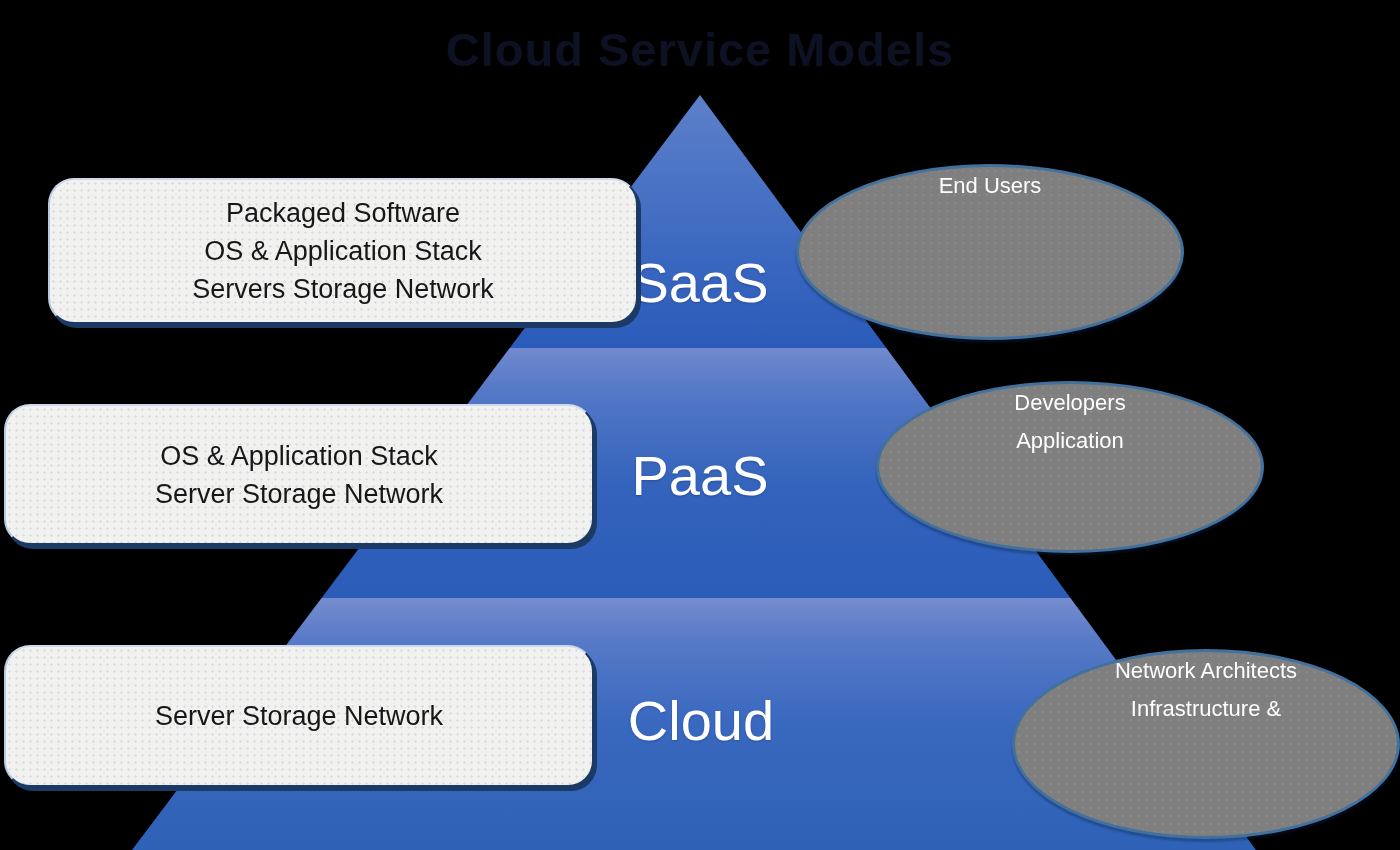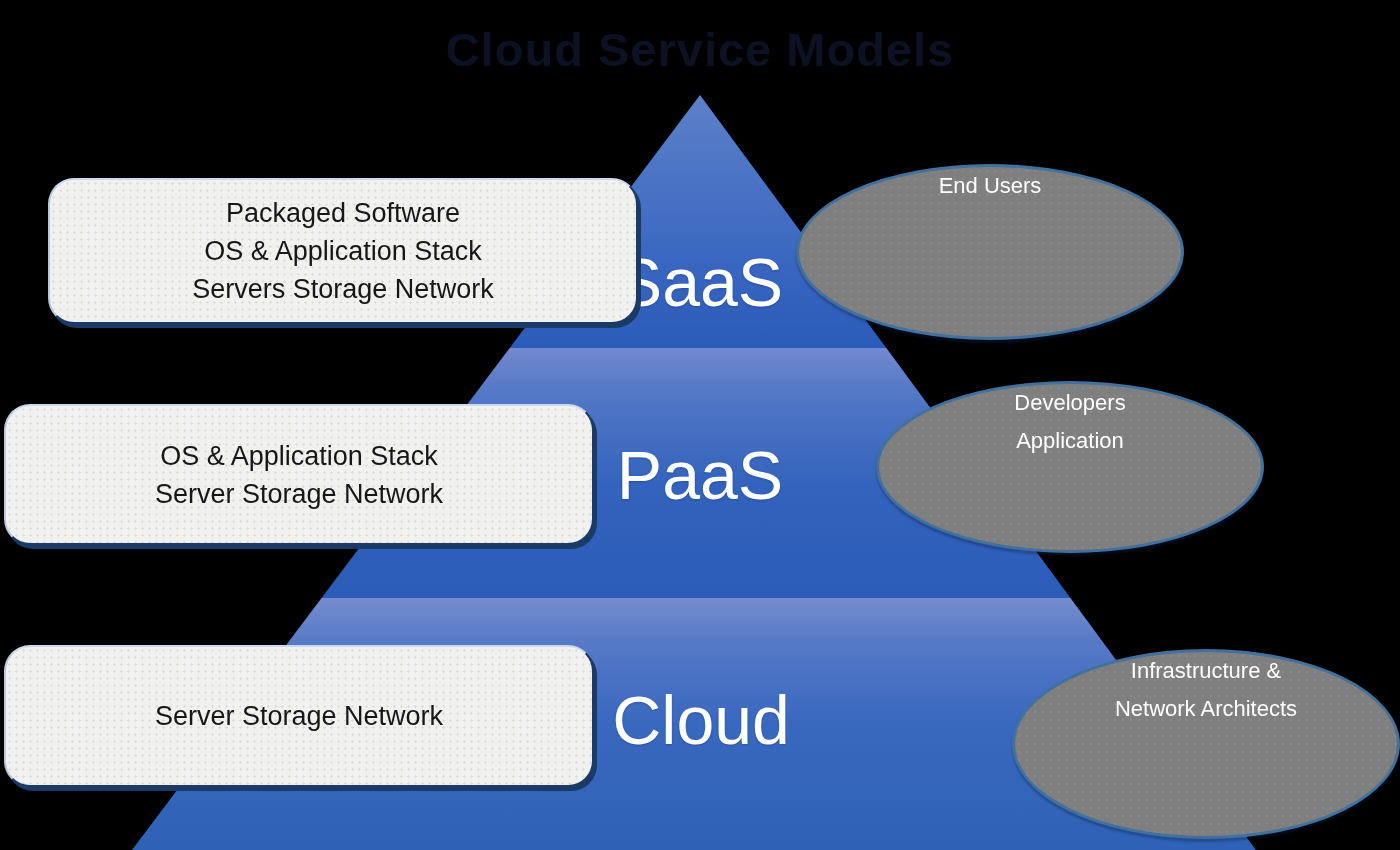--- a/index.html
+++ b/index.html
@@ -51,21 +51,21 @@
     background: linear-gradient(180deg, #7289ce 0%, #5378c6 18%, #3363bc 55%, #2b5cb8 100%);
   }
   .band-iaas {
     top: 503px; height: 252px;
     background: linear-gradient(180deg, #768ccf 0%, #5579c6 18%, #3968bf 50%, #2e62b6 100%);
   }
   .layer-label {
     position: absolute;
     transform: translate(-50%, -50%);
     color: #ffffff;
-    font-size: 68px;
+    font-size: 56px;
     font-weight: 400;
     white-space: nowrap;
     text-shadow: 0 1px 2px rgba(20,40,90,0.35);
   }
   #label-saas { left: 700px; top: 282px; }
   #label-paas { left: 700px; top: 475px; }
   #label-iaas { left: 701px; top: 720px; }
 
   
   .desc-box {
@@ -149,17 +149,17 @@
   </div>
 
   <div class="audience" id="ellipse-endusers">
     <span class="line">End Users</span>
   </div>
   <div class="audience" id="ellipse-developers">
     <span class="line">Developers</span>
     <span class="line">Application</span>
   </div>
   <div class="audience" id="ellipse-architects">
+    <span class="line">Network Architects</span>
     <span class="line">Infrastructure &amp;</span>
-    <span class="line">Network Architects</span>
   </div>
 
 </div>
 
 </body></html>

